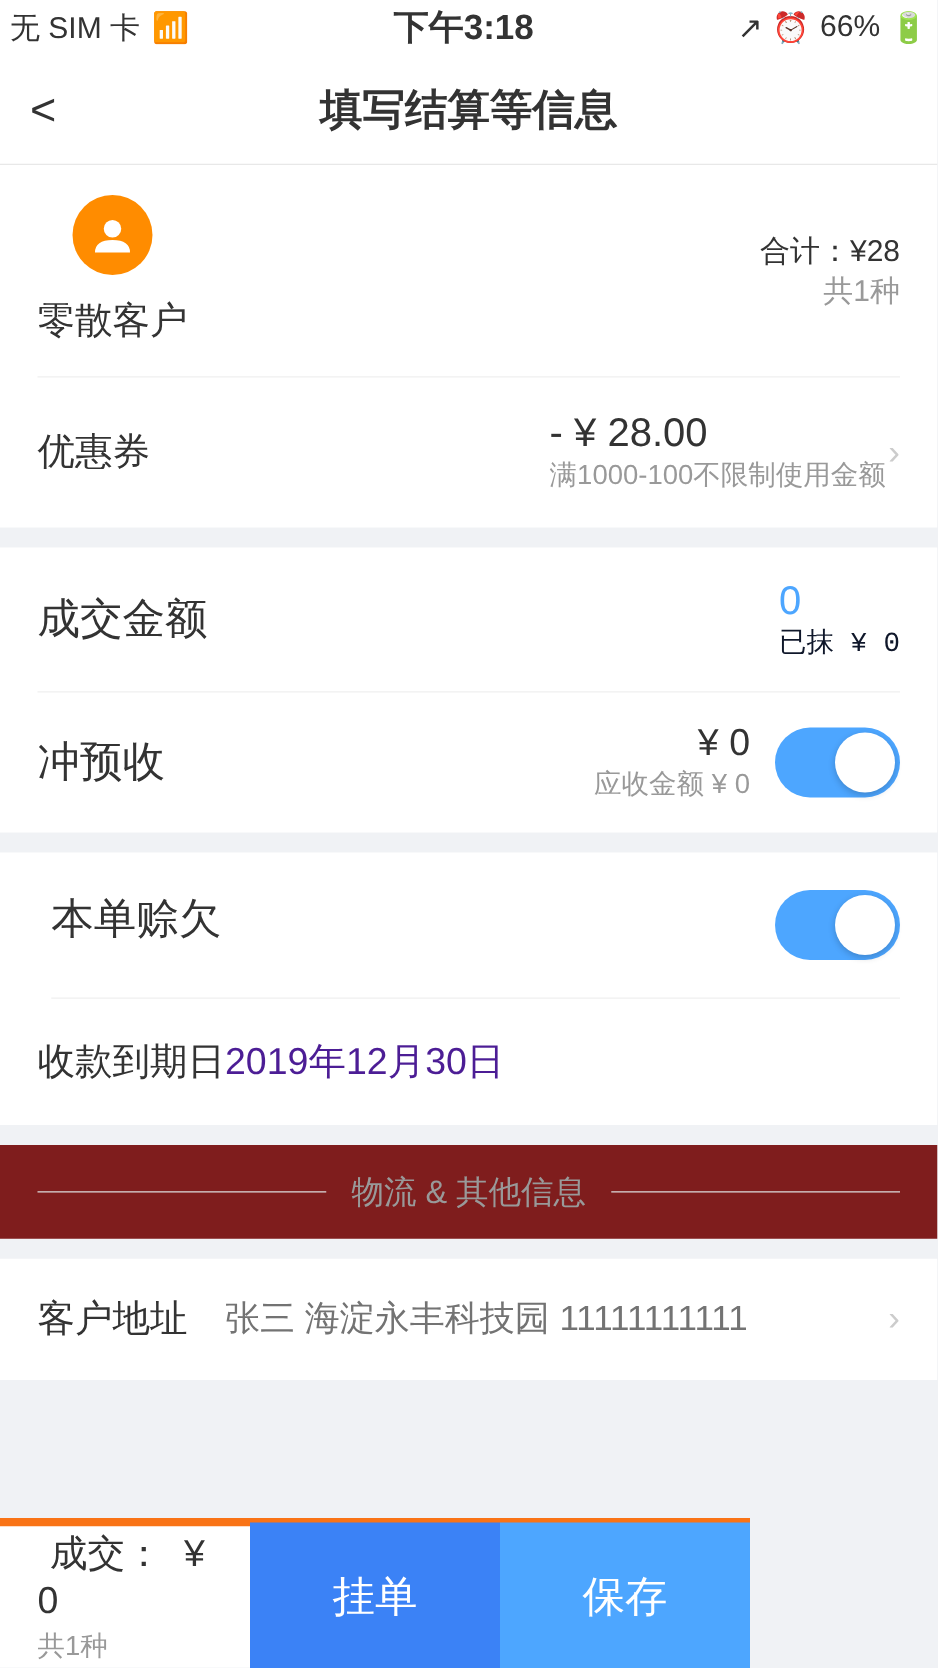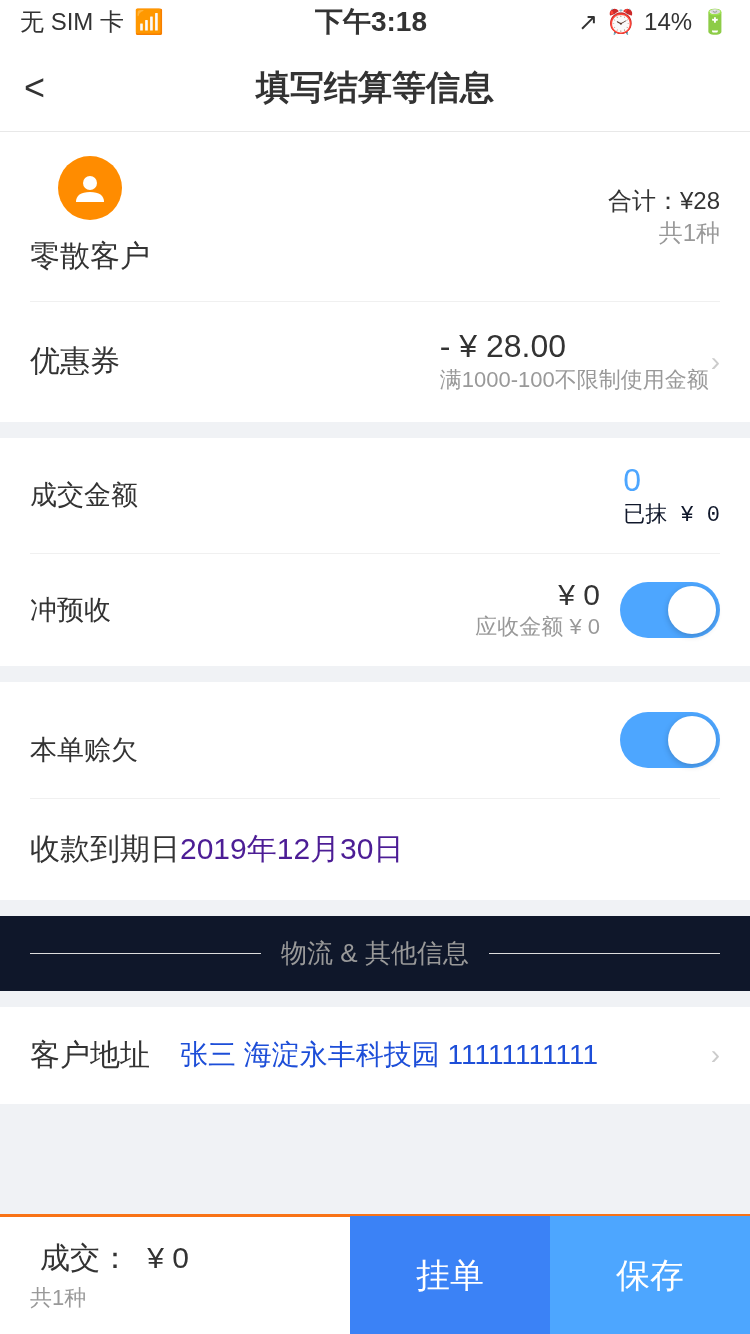--- a/index.html
+++ b/index.html
@@ -14,21 +14,21 @@
       position: relative;
     }
 
     
     .status-bar {
       height: 44px;
       background: #fff;
       display: flex;
       align-items: center;
       justify-content: space-between;
-      padding: 0 20px;
+      padding: 0 8px;
       font-size: 24px;
       font-weight: 500;
     }
     .status-left { display: flex; align-items: center; gap: 10px; }
     .status-center { font-size: 28px; font-weight: 600; }
     .status-right { display: flex; align-items: center; gap: 8px; font-size: 24px; }
 
     
     .nav-bar {
       height: 88px;
@@ -148,21 +148,21 @@
       display: flex;
       align-items: center;
       justify-content: space-between;
       padding: 24px 0;
       border-bottom: 1px solid #f0f0f0;
     }
     .transaction-row:last-child {
       border-bottom: none;
     }
     .row-label {
-      font-size: 27px;
+      font-size: 34px;
       color: #333;
     }
     .row-right {
       display: flex;
       align-items: center;
       gap: 20px;
     }
     .amount-value {
       font-size: 32px;
       color: #4da6ff;
@@ -219,45 +219,46 @@
     }
 
     
     .debt-section {
       background: #fff;
       margin-bottom: 16px;
       padding: 0 30px;
     }
     .debt-row {
       display: flex;
-      align-items: flex-end;
+      align-items: flex-start;
       justify-content: space-between;
       padding: 30px 0;
       border-bottom: 1px solid #f0f0f0;
+      margin-left: 11px;
     }
     .debt-row:last-child {
       border-bottom: none;
     }
     .date-row {
       display: flex;
       align-items: center;
       padding: 30px 0;
     }
     .date-label {
       font-size: 30px;
       color: #333;
     }
     .date-value {
       font-size: 30px;
       color: #4c1d95;
     }
 
     
     .logistics-section {
-      background: #0f172a;
+      background: #7f1d1d;
       margin-bottom: 0;
     }
     .logistics-header {
       padding: 20px 30px;
       text-align: center;
       color: #999;
       font-size: 26px;
       display: flex;
       align-items: center;
       justify-content: center;
@@ -285,44 +286,44 @@
       gap: 30px;
     }
     .address-label {
       font-size: 30px;
       color: #333;
       white-space: nowrap;
       flex-shrink: 0;
     }
     .address-value {
       font-size: 28px;
-      color: #1d4ed8;
+      color: #737373;
       flex: 1;
     }
     .address-chevron {
       font-size: 28px;
       color: #ccc;
     }
 
     
     .spacer {
       height: 160px;
     }
 
     
     .bottom-bar {
       position: fixed;
       bottom: 0;
       left: 0;
-      width: 750px;
+      width: 600px;
       height: 120px;
       background: #fff;
       display: flex;
       align-items: center;
-      border-top: 3px solid #f97316;
+      border-top: 7px solid #f97316;
     }
     .bottom-info {
       flex: 1;
       padding: 0 30px;
     }
     .bottom-deal {
       font-size: 26px;
       color: #333;
     }
     .bottom-deal span {
@@ -366,21 +367,21 @@
 
 <div class="status-bar">
   <div class="status-left">
     <span>无 SIM 卡</span>
     <span>📶</span>
   </div>
   <div class="status-center">下午3:18</div>
   <div class="status-right">
     <span>↗</span>
     <span>⏰</span>
-    <span>14%</span>
+    <span>66%</span>
     <span>🔋</span>
   </div>
 </div>
 
 <div class="nav-bar">
   <div class="nav-back">&lt;</div>
   <div class="nav-title">填写结算等信息</div>
 </div>
 
 <div class="section">

